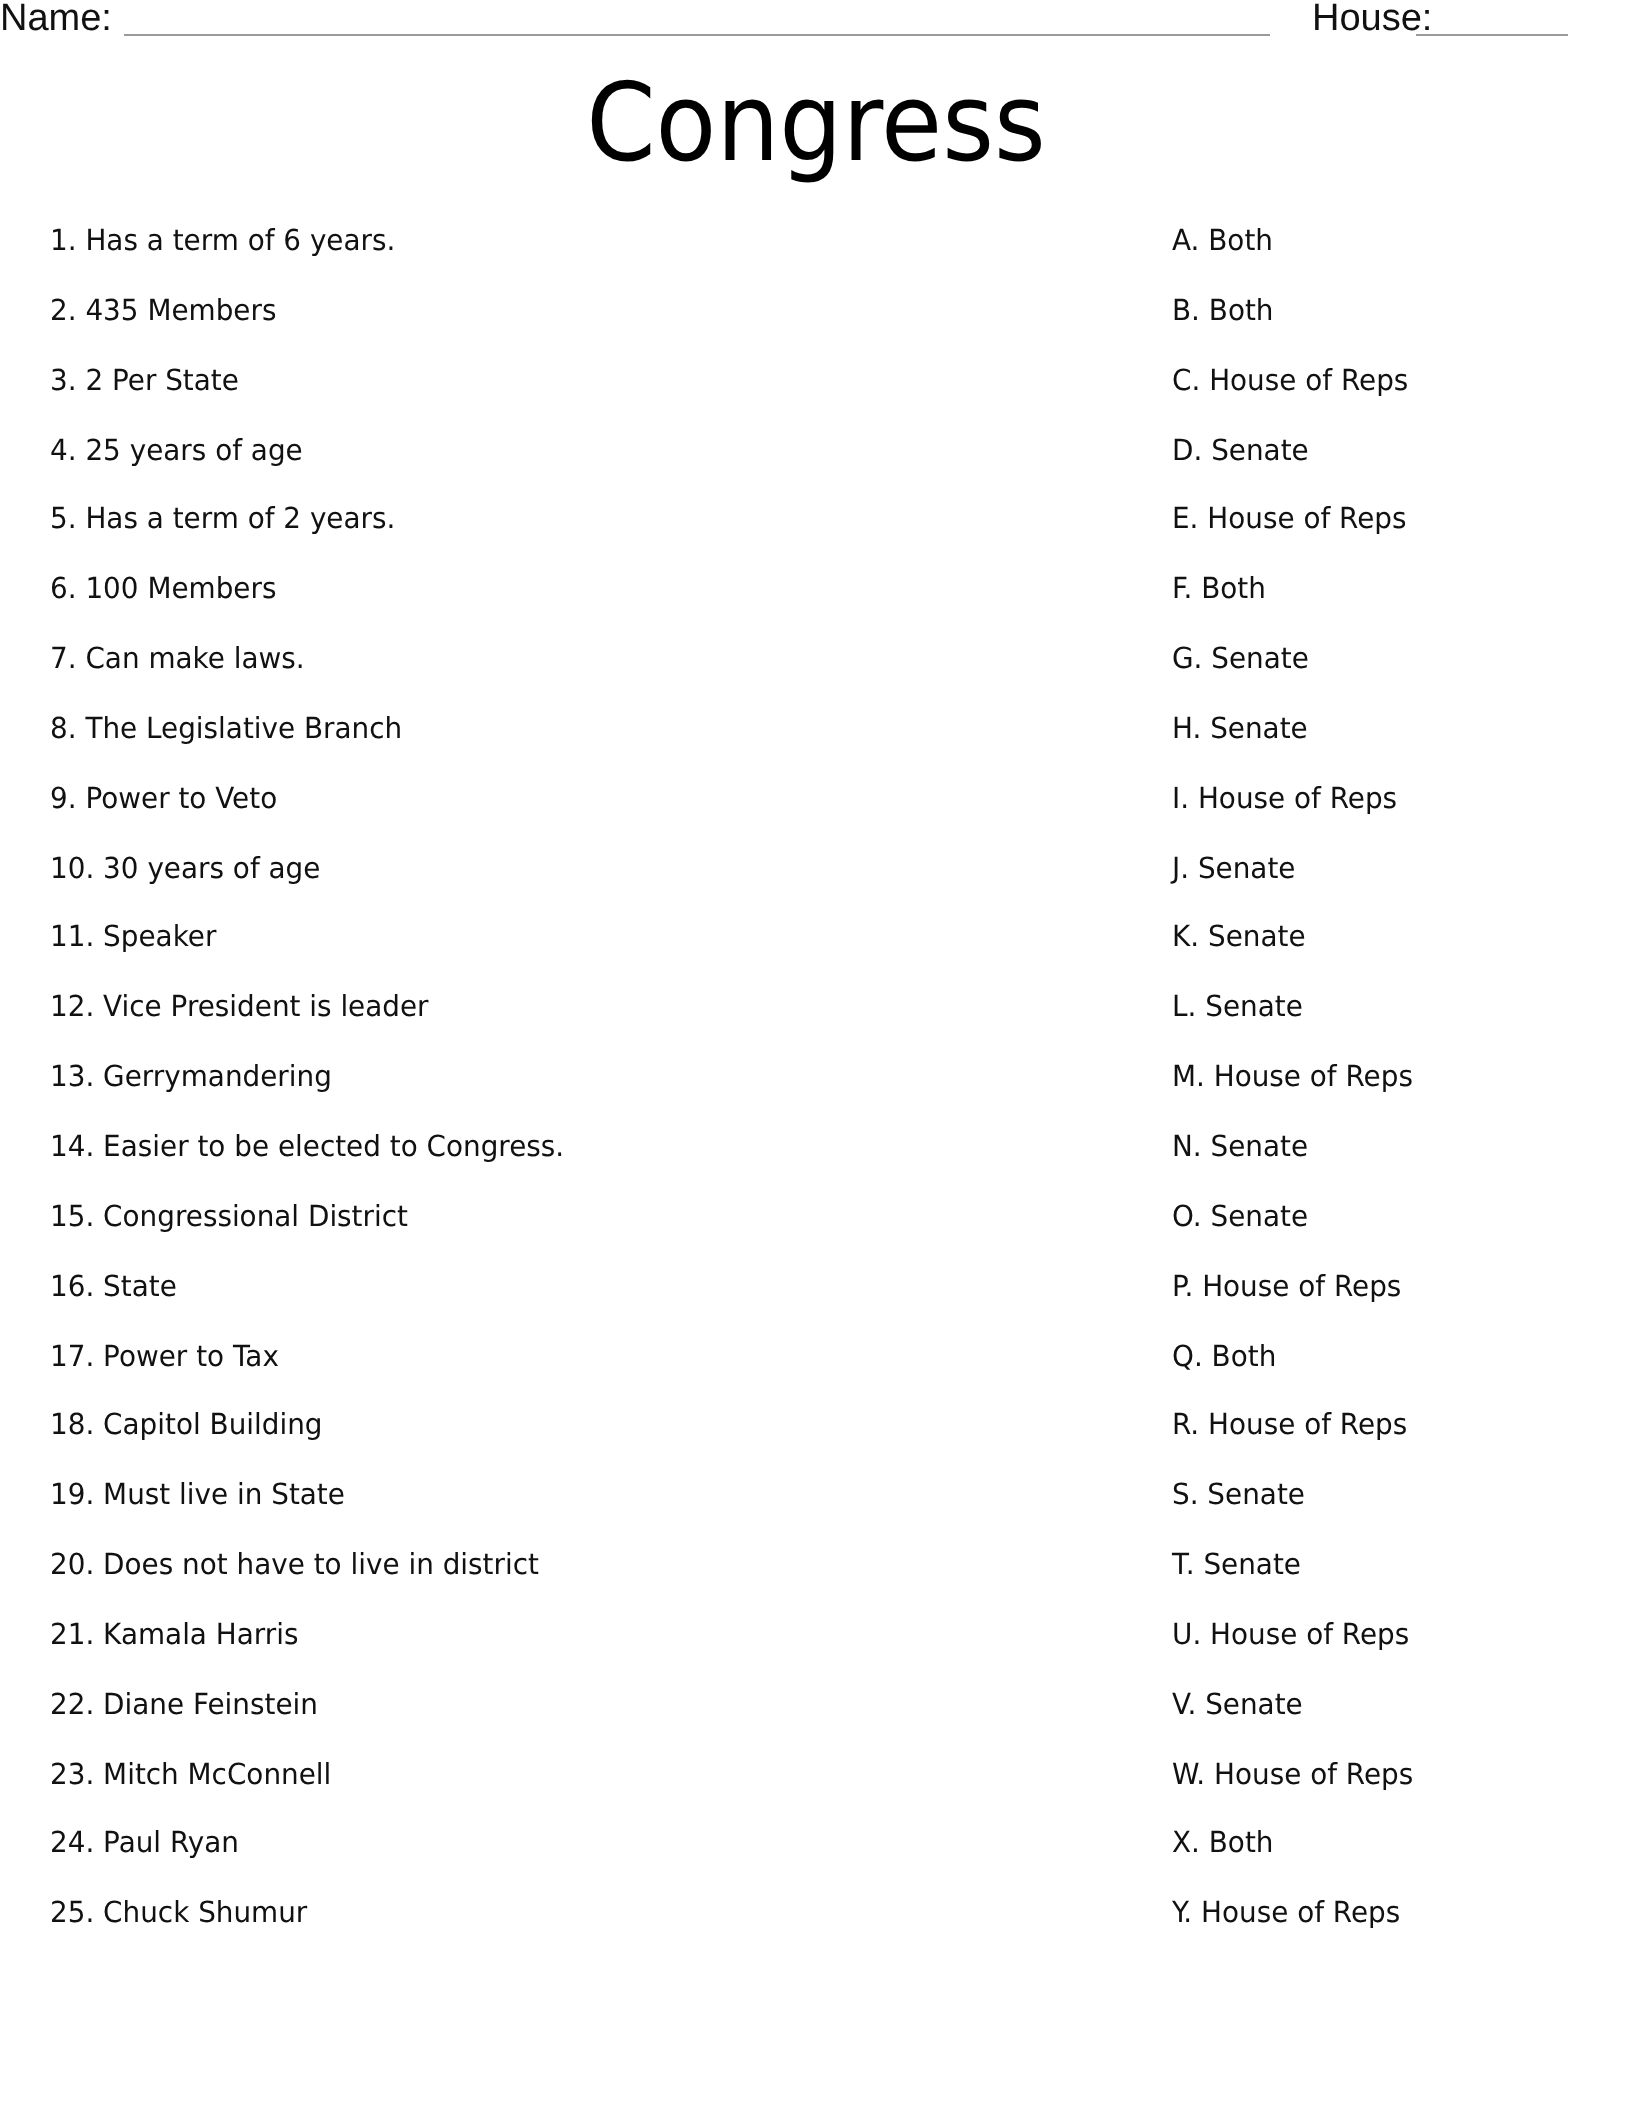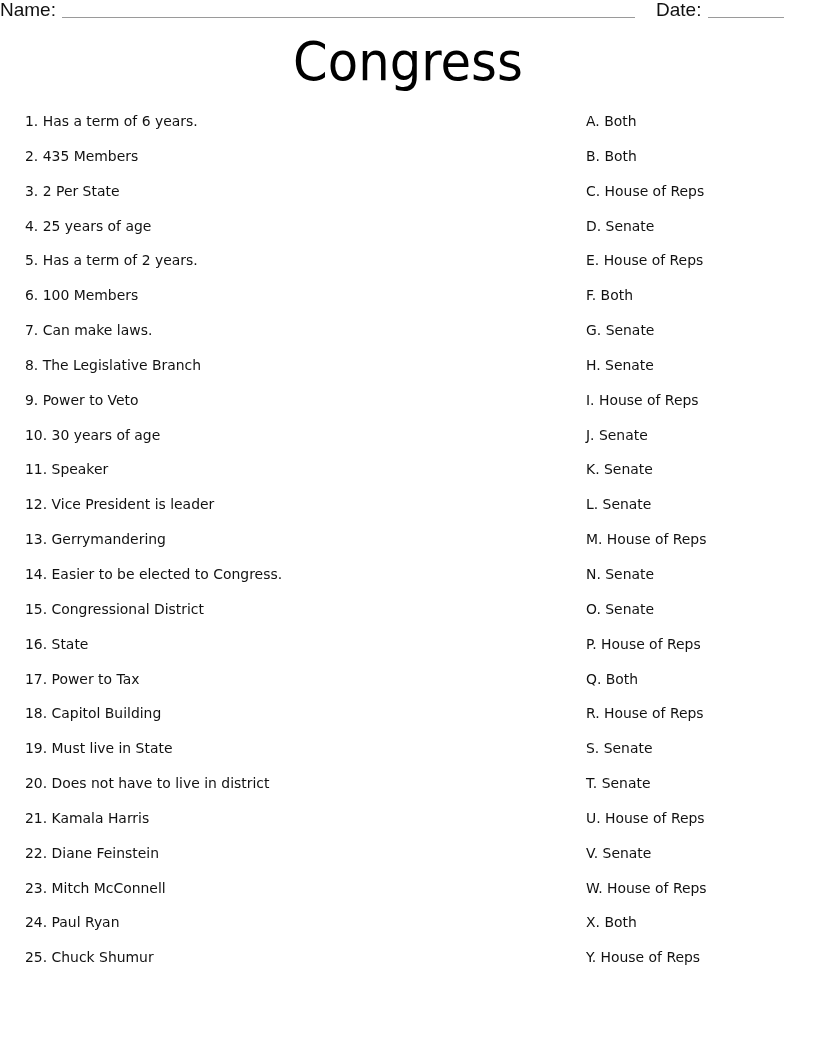--- a/index.html
+++ b/index.html
@@ -81,21 +81,21 @@
       transform: scaleX(0.96);
       transform-origin: left center;
     }
   </style>
 </head>
 <body>
 
 <div class="header">
   <span class="name-label">Name:</span>
   <div class="name-line"></div>
-  <span class="date-label">Date:</span>
+  <span class="date-label">House:</span>
   <div class="date-line"></div>
 </div>
 
 <div class="title">Congress</div>
 
 <div class="col col-questions">
   <div class="row">1. Has a term of 6 years.</div>
   <div class="row">2. 435 Members</div>
   <div class="row">3. 2 Per State</div>
   <div class="row">4. 25 years of age</div>

